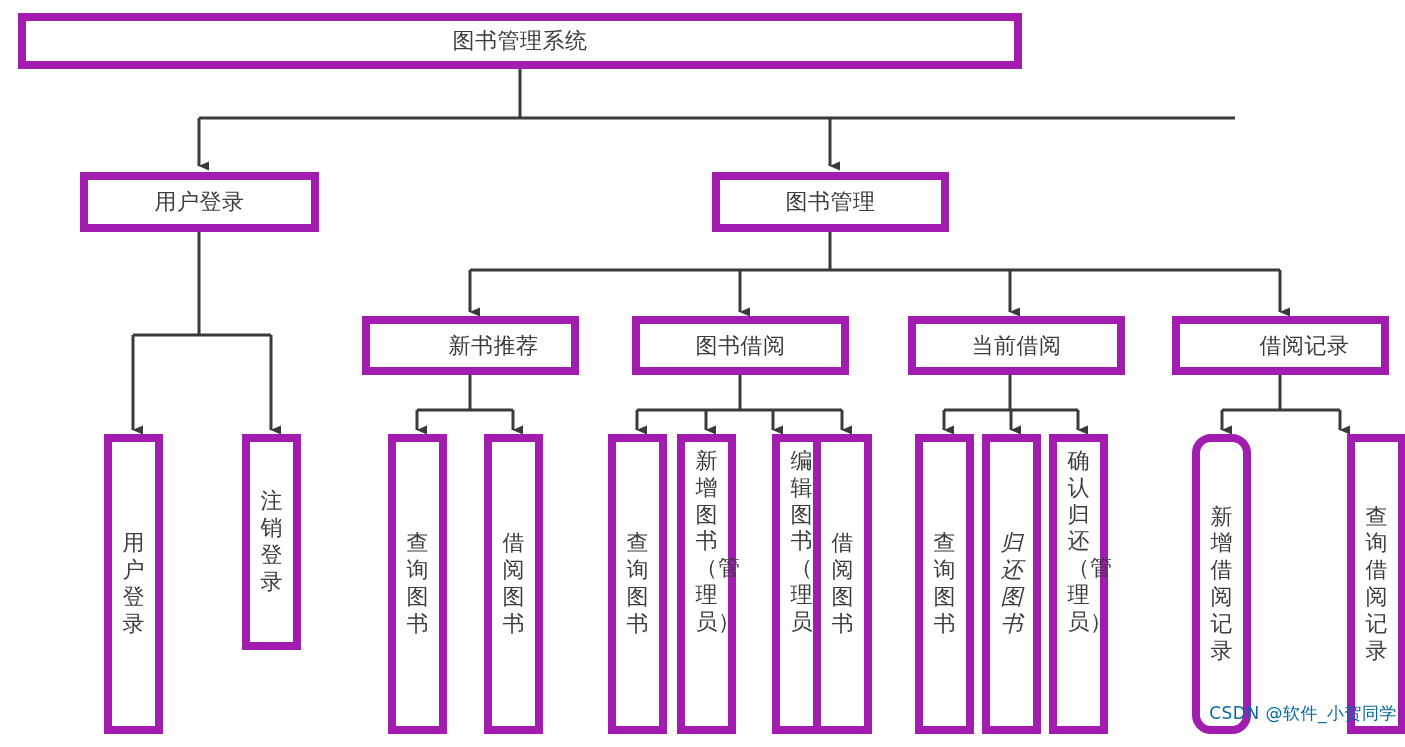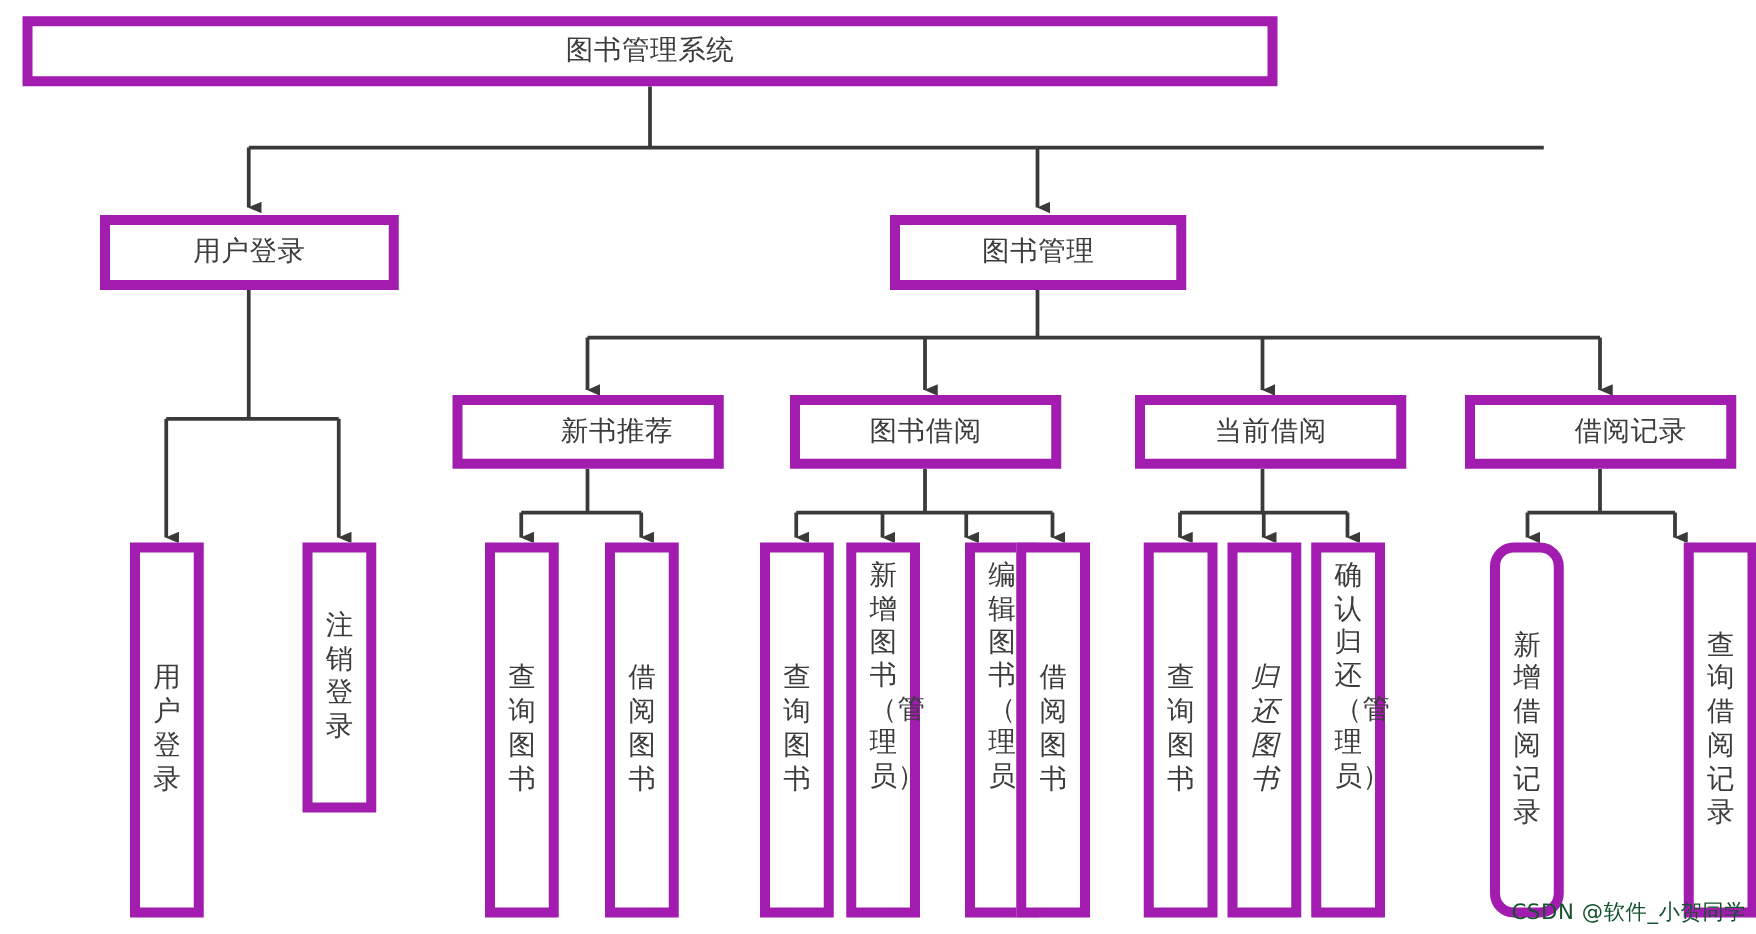--- a/index.html
+++ b/index.html
@@ -54,23 +54,23 @@
     text-align: center;
     display: block;
   }
   .leaf.top .node-label {
     align-self: flex-start;
     margin-top: 6px;
   }
   .watermark {
     position: absolute;
     right: 8px;
-    bottom: 6px;
+    bottom: 22px;
     font-size: 17px;
-    color: #14532d;
+    color: #0369a1;
     white-space: nowrap;
     letter-spacing: 0.5px;
   }
 </style>
 </head>
 <body>
 
 <div id="canvas">
 
   <svg class="wires" viewBox="0 0 1405 747">
@@ -173,21 +173,21 @@
   <div class="node leaf" style="left:813px; top:434px; width:59px; height:300px;">
     <span class="node-label">借阅图书</span>
   </div>
 
   <div class="node leaf" style="left:915px; top:434px; width:59px; height:300px;">
     <span class="node-label">查询图书</span>
   </div>
   <div class="node leaf" style="left:982px; top:434px; width:59px; height:300px;font-style:italic;">
     <span class="node-label">归还图书</span>
   </div>
-  <div class="node leaf top" style="left:1049px; top:434px; width:59px; height:300px;">
+  <div class="node leaf top" style="left:1049px; top:434px; width:59px; height:300px;font-family:Liberation Serif, serif;">
     <span class="node-label">确认归还（管理员）</span>
   </div>
 
   <div class="node leaf" style="left:1192px; top:434px; width:59px; height:300px;border-radius:19px;">
     <span class="node-label">新增借阅记录</span>
   </div>
   <div class="node leaf" style="left:1311px; top:434px; width:59px; height:300px;margin-left:36px;">
     <span class="node-label">查询借阅记录</span>
   </div>
 

